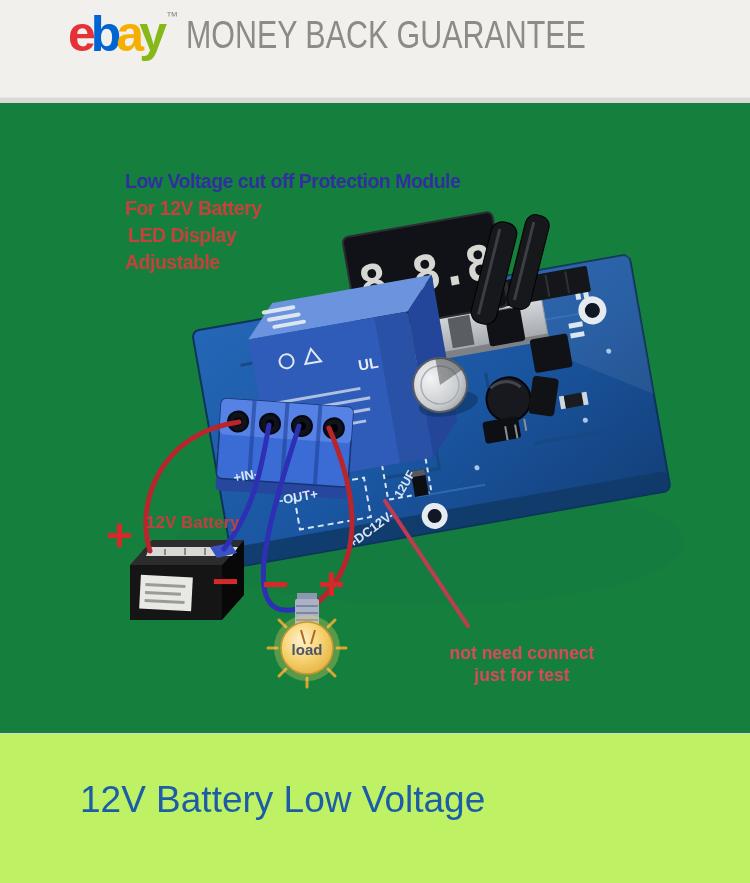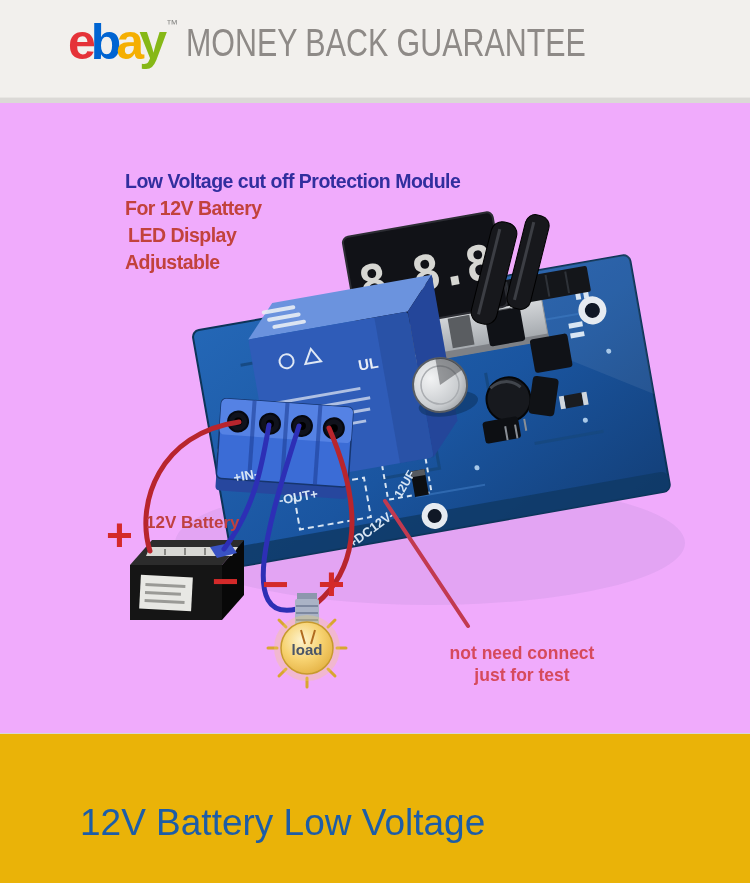--- a/index.html
+++ b/index.html
@@ -5,36 +5,36 @@
   html,body{margin:0;padding:0;background:#ffffff;}
   .screen{
     position:relative;width:750px;height:883px;overflow:hidden;
     font-family:"Liberation Sans",sans-serif;background:#ffffff;
   }
   
   .app-header{
     height:97px;background:#f2f0ed;display:flex;align-items:flex-start;
     padding-left:68px;box-sizing:border-box;
   }
-  .brandline{display:flex;align-items:flex-start;margin-top:16px;white-space:nowrap;}
+  .brandline{display:flex;align-items:flex-start;margin-top:8px;white-space:nowrap;}
   .ebay-logo{font-size:50px;font-weight:700;letter-spacing:-5px;line-height:52px;}
   .tm{font-size:12px;color:#8a8a88;margin:2px 8px 0 4px;line-height:12px;}
   .tagline{
     font-size:38px;color:#8e8a87;line-height:52px;letter-spacing:0px;
     transform:scaleX(0.8);transform-origin:left center;margin-top:1px;
   }
   .header-divider{height:6px;background:#dbd9d6;border-top:1px solid #e8e6e3;box-sizing:border-box;}
   
-  .photo-area{position:relative;height:630px;background:#f0abfc;}
+  .photo-area{position:relative;height:630px;background:#15803d;}
   .photo-area svg{display:block;}
   
   .listing-footer{
     position:absolute;left:0;right:0;top:733px;bottom:0;
-    background:#eab308;border-top:1px solid #d9d7d4;box-sizing:border-box;
-    padding:63px 40px 0 80px;
+    background:#bef264;border-top:1px solid #d9d7d4;box-sizing:border-box;
+    padding:40px 40px 0 80px;
   }
   .listing-title{color:#1d5da7;font-size:37px;line-height:51px;font-weight:400;}
 </style>
 </head>
 <body>
 
 <div class="screen">
 
   <div class="app-header">
     <div class="brandline">

